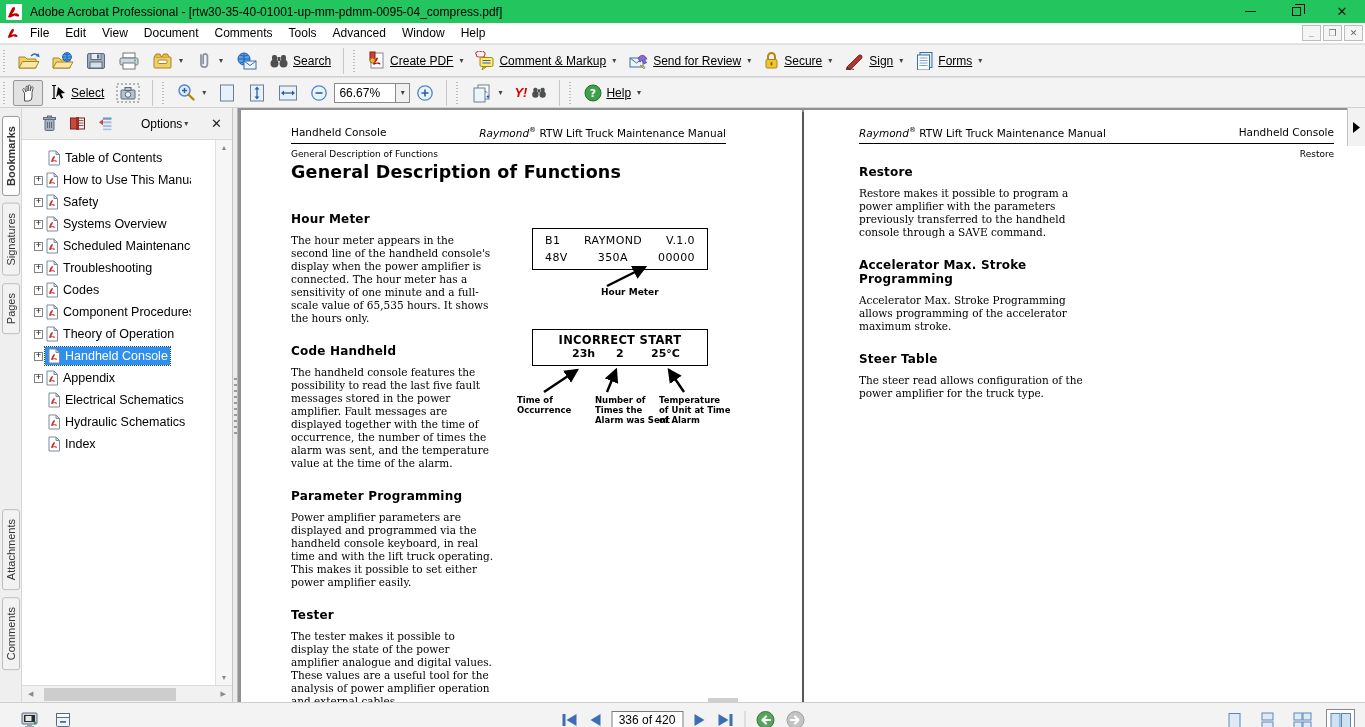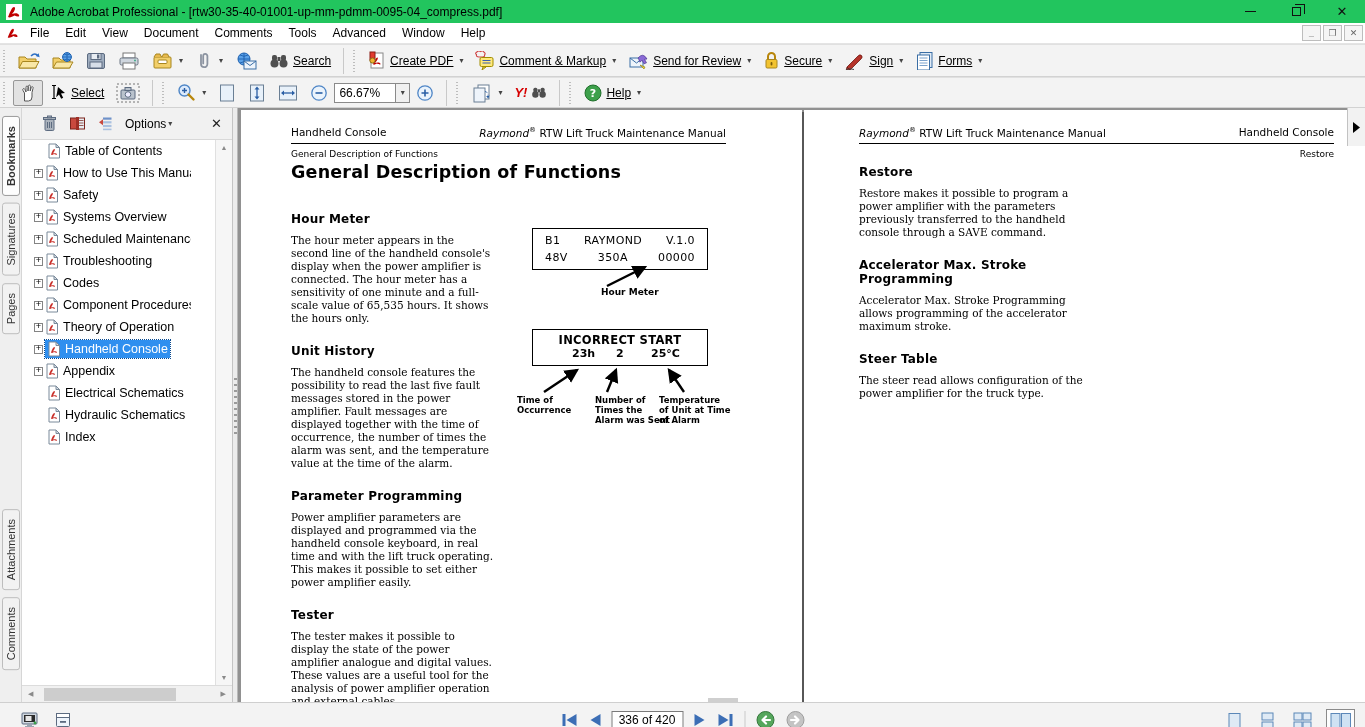--- a/index.html
+++ b/index.html
@@ -45,25 +45,25 @@
 
   .tabstrip { width:22px; background:#efefef; border-right:1px solid #d6d6d6; display:flex; flex-direction:column; align-items:center; padding-top:8px; }
   .vtab { writing-mode:vertical-rl; transform:rotate(180deg); font-size:11px; color:#333;
           background:#f2f2f2; border:1px solid #bdbdbd; border-radius:3px; padding:9px 2px; margin-bottom:7px; cursor:default; }
   .vtab.active { background:#fdfdfd; border-color:#9a9a9a; font-weight:bold; }
   .vtab-spacer { height:168px; }
 
   .panel { width:211px; background:#fff; border-right:1px solid #c4c4c4; display:flex; flex-direction:column; }
   .panel-head { height:32px; background:#f1f1f1; border-bottom:1px solid #d8d8d8; display:flex; align-items:center; padding-left:20px; }
   .phbtn { display:flex; align-items:center; margin-right:12px; cursor:default; }
-  .phbtn .lbl { font-size:12px; color:#000; }
+  .phbtn .lbl { font-size:12px; color:#000;margin-left:16px; }
   .ph-close { margin-left:auto; margin-right:10px; font-size:13px; color:#222; }
 
   .panel-body { flex:1; display:flex; overflow:hidden; }
-  .bm-list { flex:1; overflow:hidden; }
+  .bm-list { flex:1; padding-top:7px; overflow:hidden; }
   .bm-item { height:22px; display:flex; align-items:center; white-space:nowrap; cursor:default; }
   .bm-plus { width:9px; height:9px; border:1px solid #848484; background:#fff; margin-left:12px; margin-right:2px;
              font-size:9px; line-height:7px; text-align:center; color:#000; flex:none; font-family:"Liberation Mono",monospace; }
   .bm-noplus { width:11px; margin-left:12px; margin-right:2px; flex:none; }
   .bm-icon { flex:none; margin-right:4px; display:flex; }
   .bm-label { font-size:12.5px; color:#000; overflow:hidden; max-width:128px; }
   .bm-item.sel .sel-wrap { background:#2f8fef; outline:1px dotted #0a4a8f; }
   .sel-wrap { display:flex; align-items:center; padding:1px 2px; }
   .bm-item.sel .bm-label { color:#fff; }
 
@@ -652,21 +652,21 @@
       <div class="pg-rule"></div>
       <div class="pg-crumb">General Description of Functions</div>
       <div class="pg-title">General Description of Functions</div>
 
       <div class="coltext">
         <div class="sec">
             <h3>Hour Meter</h3>
             <p>The hour meter appears in the second line of the handheld console's display when the power amplifier is connected. The hour meter has a sensitivity of one minute and a full-scale value of 65,535 hours. It shows the hours only.</p>
           </div>
         <div class="sec">
-            <h3>Unit History</h3>
+            <h3>Code Handheld</h3>
             <p>The handheld console features the possibility to read the last five fault messages stored in the power amplifier. Fault messages are displayed together with the time of occurrence, the number of times the alarm was sent, and the temperature value at the time of the alarm.</p>
           </div>
         <div class="sec">
             <h3>Parameter Programming</h3>
             <p>Power amplifier parameters are displayed and programmed via the handheld console keyboard, in real time and with the lift truck operating. This makes it possible to set either power amplifier easily.</p>
           </div>
         <div class="sec">
             <h3>Tester</h3>
             <p>The tester makes it possible to display the state of the power amplifier analogue and digital values. These values are a useful tool for the analysis of power amplifier operation and external cables.</p>
           </div>

